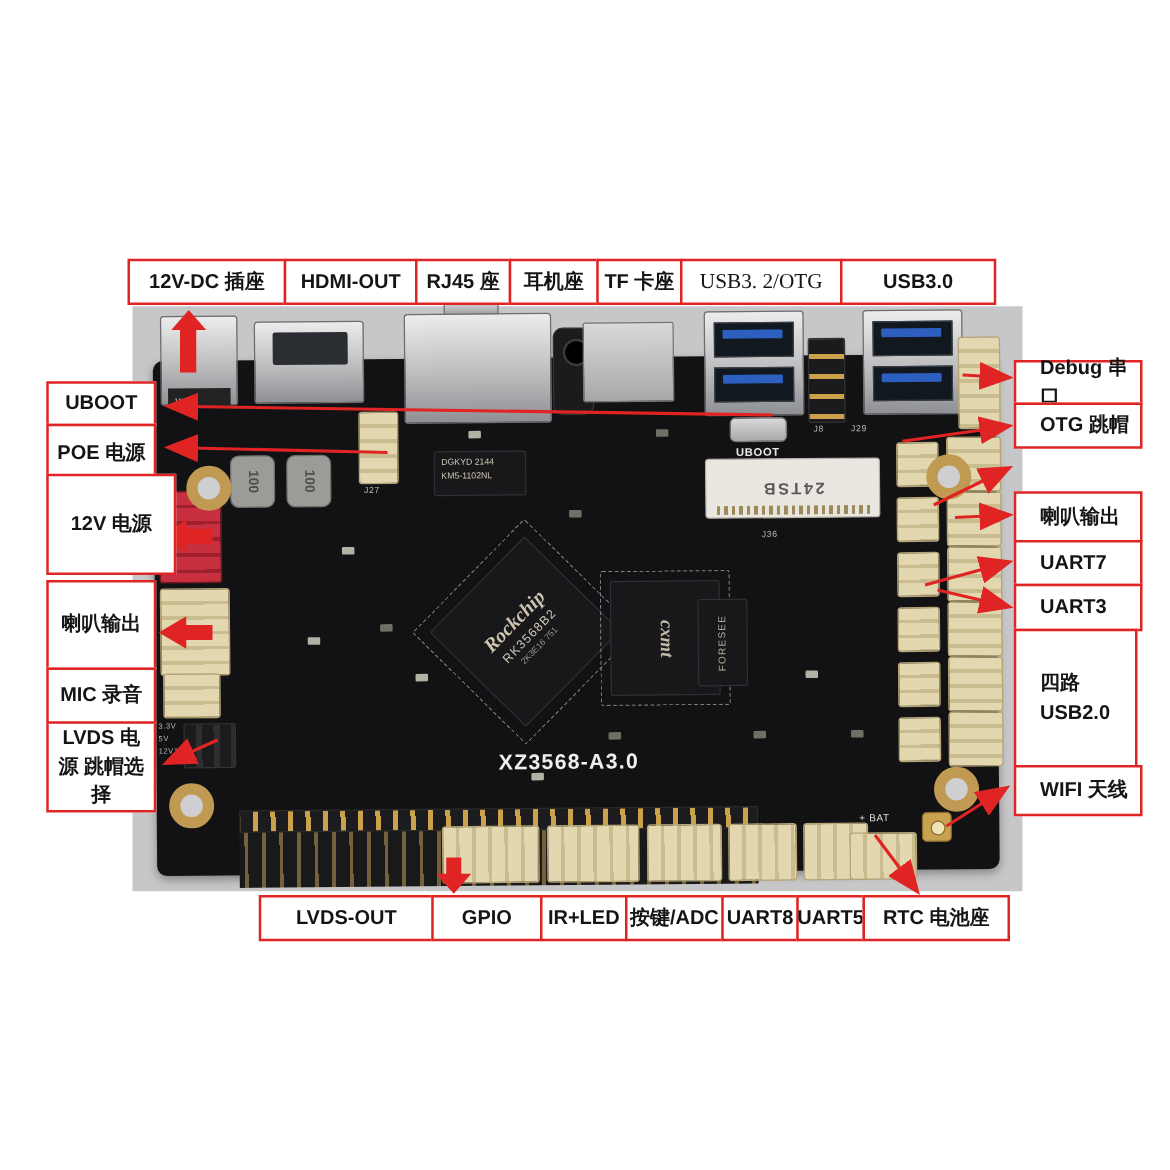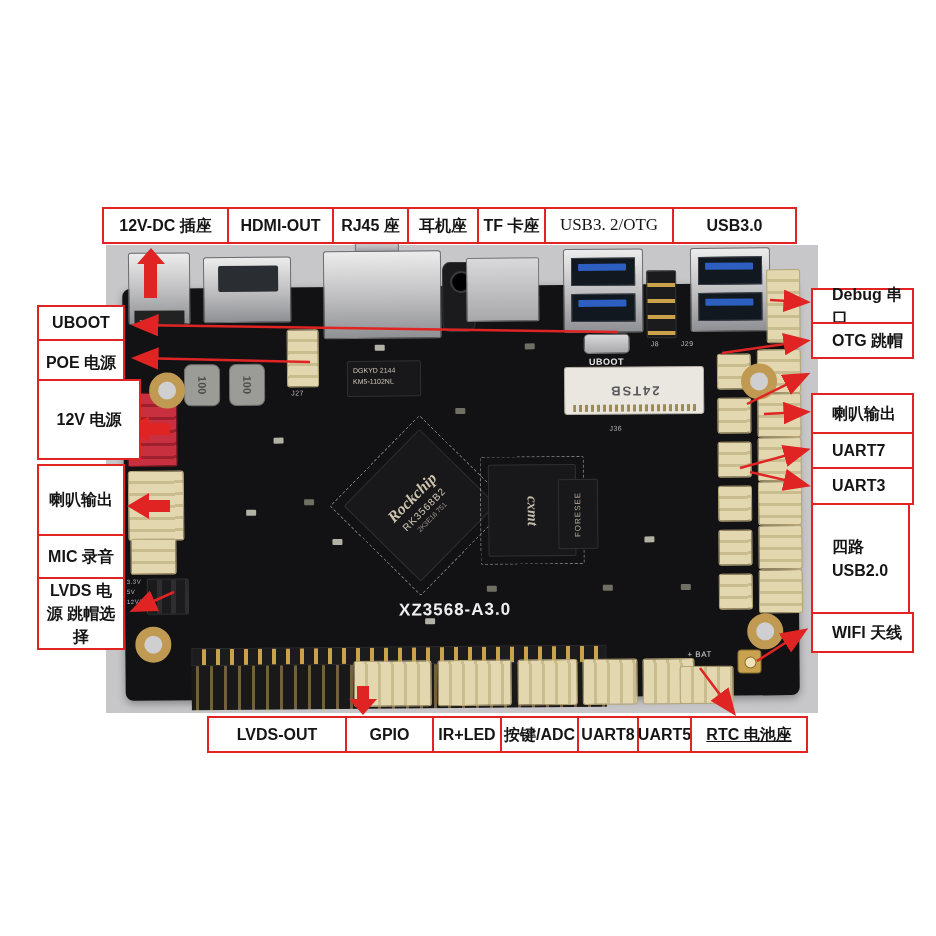--- a/index.html
+++ b/index.html
@@ -212,15 +212,15 @@
   <div class="lb rt" style="left:811px;top:467px;width:103px;height:38px;">UART3</div>
   <div class="lb rt" style="left:811px;top:503px;width:99px;height:111px;">四路 USB2.0</div>
   <div class="lb rt" style="left:811px;top:612px;width:103px;height:41px;">WIFI 天线</div>
 
   <div class="lb" style="left:207px;top:716px;width:140px;height:37px;">LVDS-OUT</div>
   <div class="lb" style="left:345px;top:716px;width:89px;height:37px;">GPIO</div>
   <div class="lb" style="left:432px;top:716px;width:70px;height:37px;">IR+LED</div>
   <div class="lb" style="left:500px;top:716px;width:79px;height:37px;">按键/ADC</div>
   <div class="lb" style="left:577px;top:716px;width:62px;height:37px;">UART8</div>
   <div class="lb" style="left:637px;top:716px;width:55px;height:37px;">UART5</div>
-  <div class="lb" style="left:690px;top:716px;width:118px;height:37px;text-decoration:underline;">RTC 电池座</div>
+  <div class="lb" style="left:690px;top:716px;width:118px;height:37px;">RTC 电池座</div>
 
 </div>
 
 </body></html>

